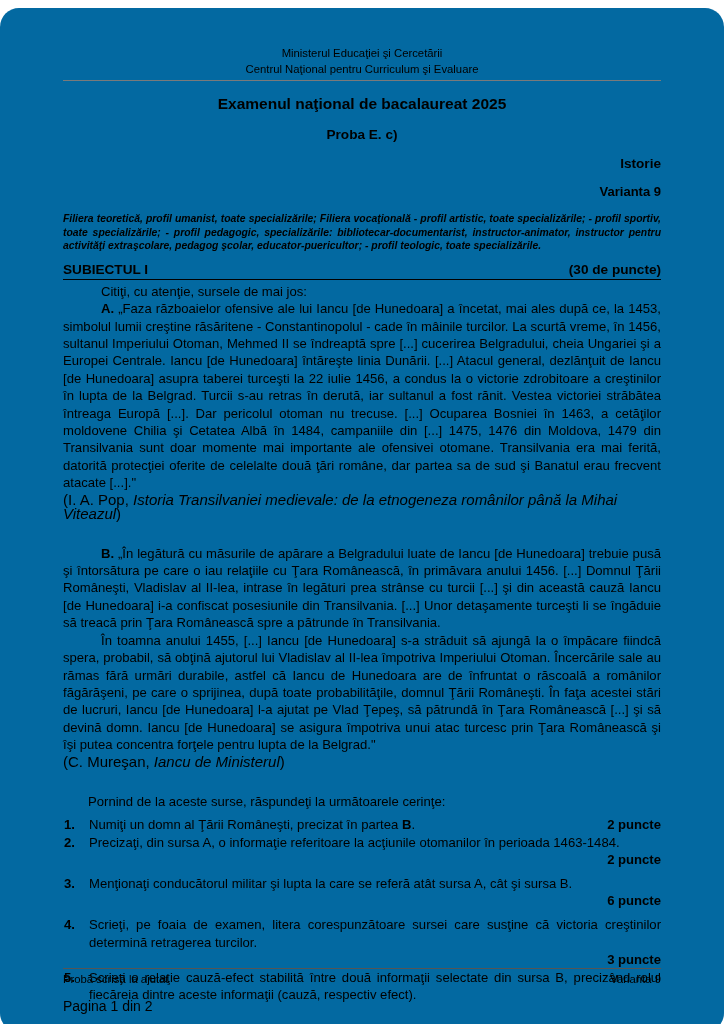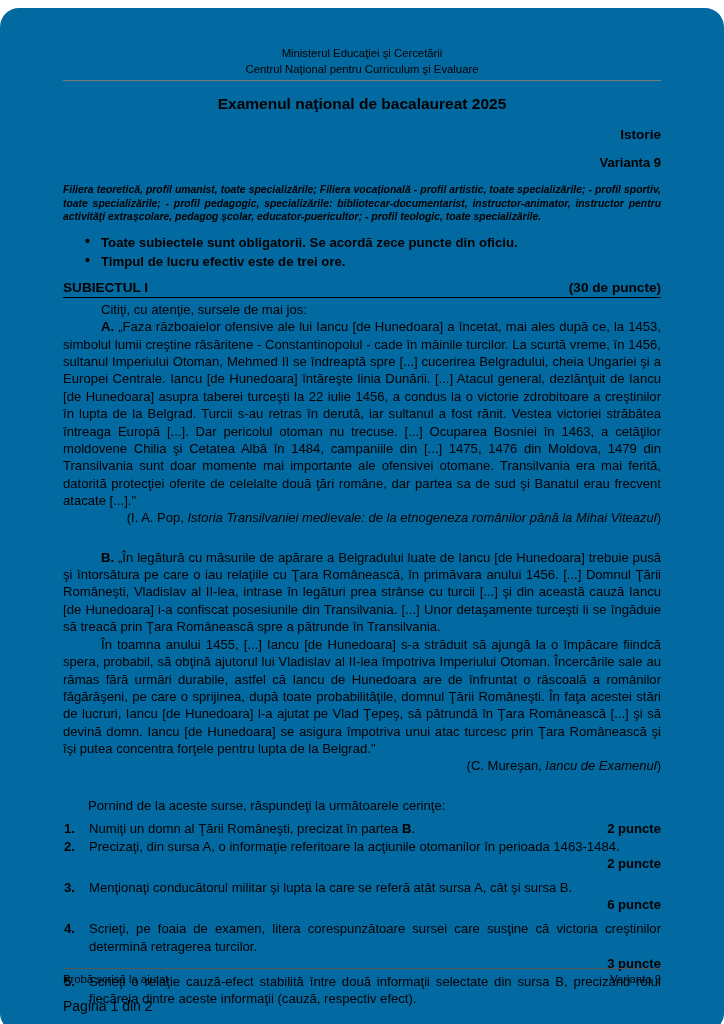--- a/index.html
+++ b/index.html
@@ -119,23 +119,23 @@
   .p.indent {
     text-indent: 38px;
   }
   .p.first {
     margin-top: 3px;
   }
   .src-letter { font-weight: bold; }
   .gap-lg { height: 24px; }
 
   .cite {
-    font-size: 13px;
+    font-size: 15px;
     line-height: 14px;
-    text-align: right;
+    text-align: left;
     margin-top: 1px;
   }
   .cite i { font-style: italic; }
 
   .lead-in {
     font-size: 13.1px;
     line-height: 17.4px;
     text-indent: 25px;
     margin: 0;
   }
@@ -216,45 +216,42 @@
 
   <div class="content">
 
     <div class="hdr">
       <div>Ministerul Educaţiei şi Cercetării</div>
       <div>Centrul Naţional pentru Curriculum şi Evaluare</div>
     </div>
     <hr class="hdr-rule">
 
     <div class="title-1">Examenul naţional de bacalaureat 2025</div>
+    <div class="title-2">Proba E. c)</div>
     <div class="title-3">Istorie</div>
     <div class="varianta-top">Varianta 9</div>
 
     <div class="filiera">Filiera teoretică, profil umanist, toate specializările; Filiera vocaţională - profil artistic, toate specializările; - profil sportiv, toate specializările; - profil pedagogic, specializările: bibliotecar-documentarist, instructor-animator, instructor pentru activităţi extraşcolare, pedagog şcolar, educator-puericultor; - profil teologic, toate specializările.</div>
 
-    <ul class="rules">
-      <li>Toate subiectele sunt obligatorii. Se acordă zece puncte din oficiu.</li>
-      <li>Timpul de lucru efectiv este de trei ore.</li>
-    </ul>
 
     <div class="subj-bar">
       <span>SUBIECTUL I</span>
       <span>(30 de puncte)</span>
     </div>
 
     <p class="p indent first">Citiţi, cu atenţie, sursele de mai jos:</p>
 
     <p class="p indent"><span class="src-letter">A.</span> <span>„Faza războaielor ofensive ale lui Iancu [de Hunedoara] a încetat, mai ales după ce, la 1453, simbolul lumii creştine răsăritene - Constantinopolul - cade în mâinile turcilor. La scurtă vreme, în 1456, sultanul Imperiului Otoman, Mehmed II se îndreaptă spre [...] cucerirea Belgradului, cheia Ungariei şi a Europei Centrale. Iancu [de Hunedoara] întăreşte linia Dunării. [...] Atacul general, dezlănţuit de Iancu [de Hunedoara] asupra taberei turceşti la 22 iulie 1456, a condus la o victorie zdrobitoare a creştinilor în lupta de la Belgrad. Turcii s-au retras în derută, iar sultanul a fost rănit. Vestea victoriei străbătea întreaga Europă [...]. Dar pericolul otoman nu trecuse. [...] Ocuparea Bosniei în 1463, a cetăţilor moldovene Chilia şi Cetatea Albă în 1484, campaniile din [...] 1475, 1476 din Moldova, 1479 din Transilvania sunt doar momente mai importante ale ofensivei otomane. Transilvania era mai ferită, datorită protecţiei oferite de celelalte două ţări române, dar partea sa de sud şi Banatul erau frecvent atacate [...]."</span></p>
     <div class="cite"><span>(I. A. Pop, </span><i>Istoria Transilvaniei medievale: de la etnogeneza românilor până la Mihai Viteazul</i><span>)</span></div>
 
     <div class="gap-lg"></div>
 
     <p class="p indent"><span class="src-letter">B.</span> <span>„În legătură cu măsurile de apărare a Belgradului luate de Iancu [de Hunedoara] trebuie pusă şi întorsătura pe care o iau relaţiile cu Ţara Românească, în primăvara anului 1456. [...] Domnul Ţării Româneşti, Vladislav al II-lea, intrase în legături prea strânse cu turcii [...] şi din această cauză Iancu [de Hunedoara] i-a confiscat posesiunile din Transilvania. [...] Unor detaşamente turceşti li se îngăduie să treacă prin Ţara Românească spre a pătrunde în Transilvania.</span></p>
     <p class="p indent">În toamna anului 1455, [...] Iancu [de Hunedoara] s-a străduit să ajungă la o împăcare fiindcă spera, probabil, să obţină ajutorul lui Vladislav al II-lea împotriva Imperiului Otoman. Încercările sale au rămas fără urmări durabile, astfel că Iancu de Hunedoara are de înfruntat o răscoală a românilor făgărăşeni, pe care o sprijinea, după toate probabilităţile, domnul Ţării Româneşti. În faţa acestei stări de lucruri, Iancu [de Hunedoara] l-a ajutat pe Vlad Ţepeş, să pătrundă în Ţara Românească [...] şi să devină domn. Iancu [de Hunedoara] se asigura împotriva unui atac turcesc prin Ţara Românească şi îşi putea concentra forţele pentru lupta de la Belgrad."</p>
-    <div class="cite"><span>(C. Mureşan, </span><i>Iancu de Examenul</i><span>)</span></div>
+    <div class="cite"><span>(C. Mureşan, </span><i>Iancu de Ministerul</i><span>)</span></div>
 
     <div class="gap-lg"></div>
 
     <p class="lead-in">Pornind de la aceste surse, răspundeţi la următoarele cerinţe:</p>
 
     <ol class="qs">
 
       <li>
         <div class="qrow">
           <span class="qtext"><span>Numiţi un domn al Ţării Româneşti, precizat în partea </span><b>B</b><span>.</span></span>

